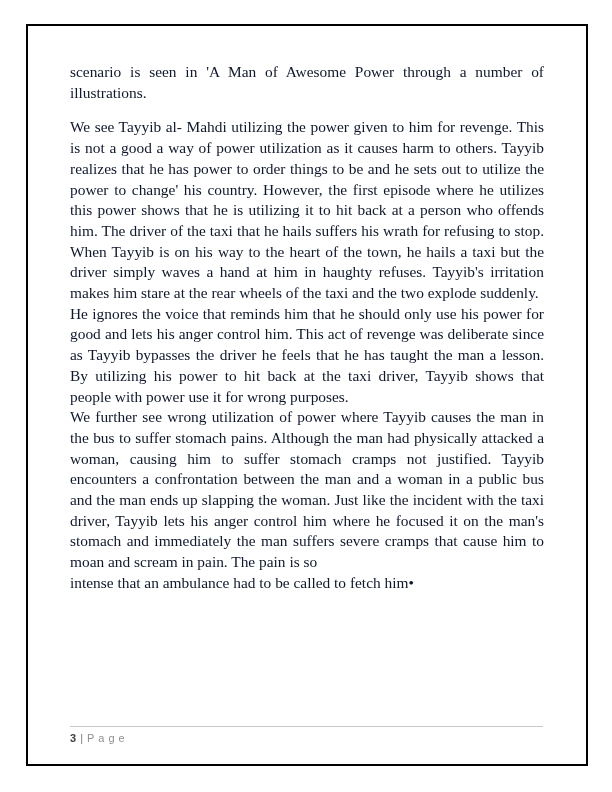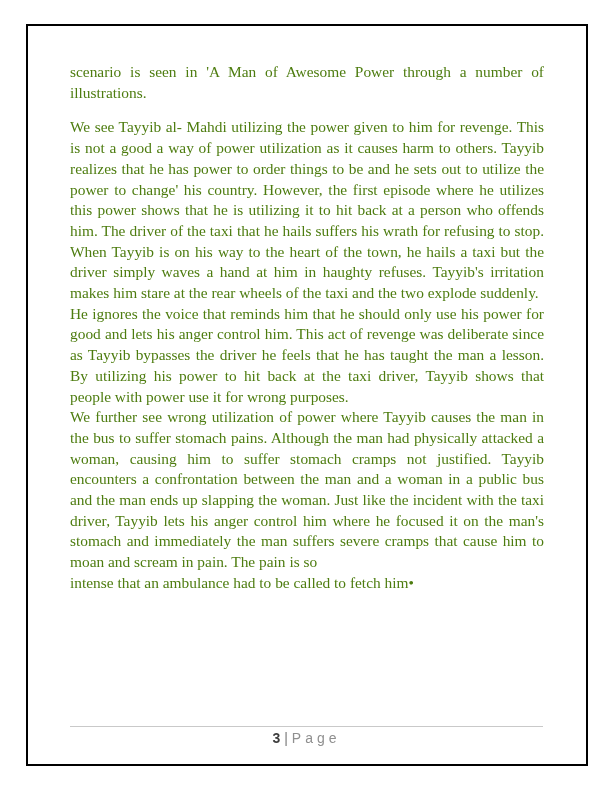--- a/index.html
+++ b/index.html
@@ -21,21 +21,21 @@
     top: 24px;
     width: 558px;
     height: 738px;
     border: 2px solid #000000;
   }
   .content {
     position: absolute;
     left: 70px;
     top: 62px;
     width: 474px;
-    color: #4d7c0f;
+    color: #0f172a;
     font-size: 15.4px;
     line-height: 20.7px;
     text-align: justify;
   }
   .content p {
     margin: 0;
     padding: 0;
   }
   .content p.spaced-after {
     margin-bottom: 14px;
@@ -46,23 +46,23 @@
     top: 726px;
     width: 473px;
     height: 1px;
     background: #c9c9c9;
   }
   .footer {
     position: absolute;
     left: 70px;
     top: 731px;
     width: 473px;
-    text-align: center;
+    text-align: left;
     font-family: "Liberation Sans", "DejaVu Sans", sans-serif;
-    font-size: 14px;
+    font-size: 11px;
     line-height: 14px;
   }
   .pg-num {
     color: #3d3d3d;
     font-weight: 600;
   }
   .pg-sep {
     color: #7a7a7a;
     margin: 0 4px;
   }

